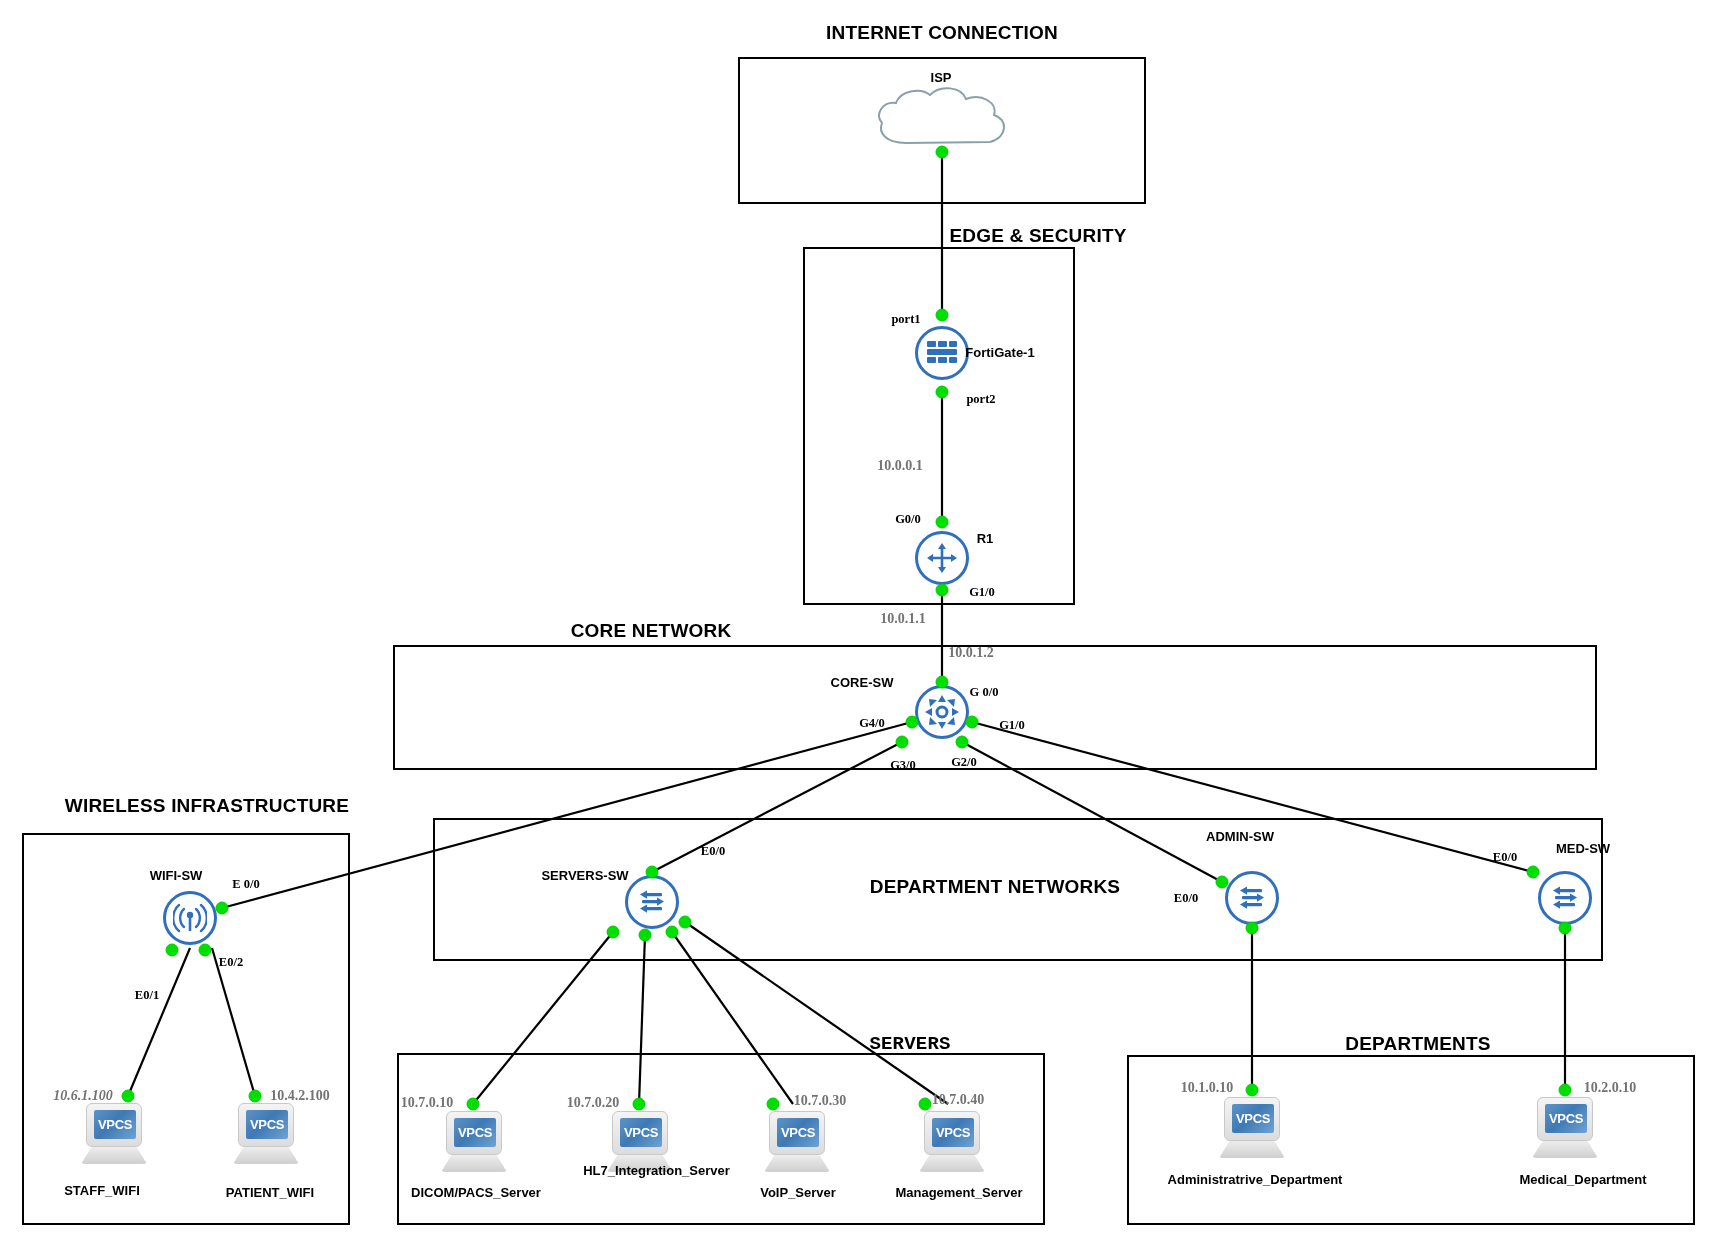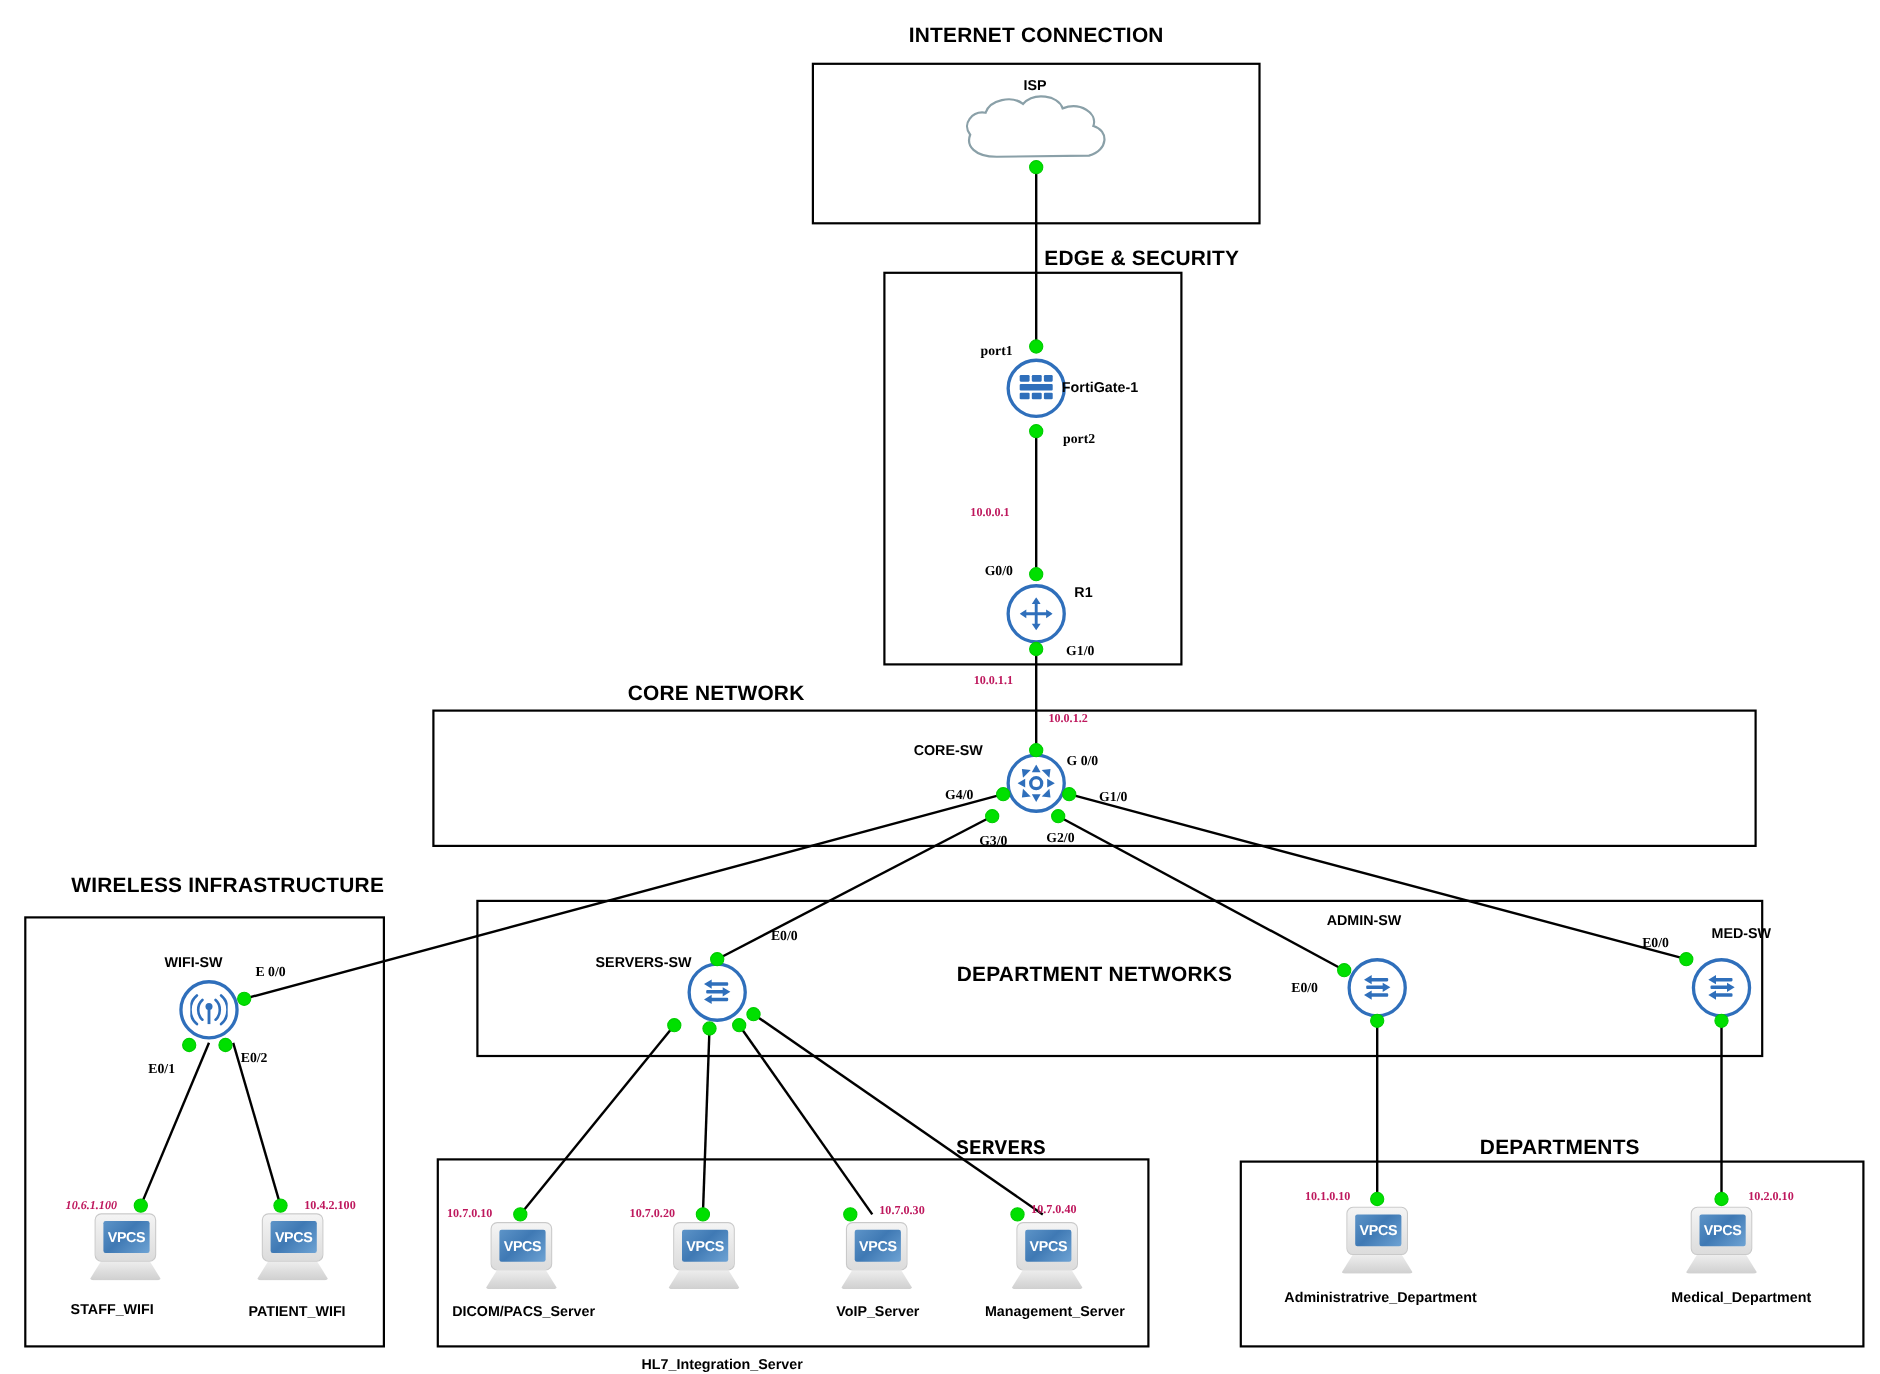--- a/index.html
+++ b/index.html
@@ -14,21 +14,21 @@
 
   .node{position:absolute;transform:translate(-50%,-50%);}
   .nodecircle{width:54px;height:54px;border-radius:50%;border:3.5px solid #2f6fbb;
        background:#fff;display:flex;align-items:center;justify-content:center;box-sizing:border-box;}
   .nodecircle svg{display:block;}
 
   .devlabel{position:absolute;font-size:13px;font-weight:bold;color:#000;white-space:nowrap;
             transform:translate(-50%,-50%);}
   .iflabel{position:absolute;font-size:12.5px;font-weight:bold;color:#000;white-space:nowrap;
            transform:translate(-50%,-50%);font-family:"Liberation Serif",serif;}
-  .iplabel{position:absolute;font-size:11px;font-weight:bold;color:#be185d;white-space:nowrap;
+  .iplabel{position:absolute;font-size:14px;font-weight:bold;color:#737373;white-space:nowrap;
            transform:translate(-50%,-50%);font-family:"Liberation Serif",serif;}
 
   .port{position:absolute;width:11px;height:11px;border-radius:50%;background:#00e000;
         border:1px solid #0c0;transform:translate(-50%,-50%);}
 
   
   .pc{position:absolute;transform:translate(-50%,-50%);width:74px;height:62px;}
   .pc .mon{position:absolute;left:9px;top:0;width:56px;height:44px;border-radius:6px;
       background:linear-gradient(#f4f4f4,#dcdcdc);border:1px solid #c9c9c9;box-sizing:border-box;}
   .pc .scr{position:absolute;left:7px;top:6px;width:42px;height:29px;border-radius:2px;
@@ -184,21 +184,21 @@
         </g>
         <circle cx="17" cy="12" r="3.2" fill="#2f6fbb"></circle>
         <rect x="15.7" y="12" width="2.6" height="16" fill="#2f6fbb"></rect>
       </svg>
     </div>
   </div>
   <div class="devlabel" style="left:176px;top:875px;">WIFI-SW</div>
   <div class="port" style="left:222px;top:908px;"></div>
   <div class="iflabel" style="left:246px;top:884px;">E 0/0</div>
   <div class="port" style="left:172px;top:950px;"></div>
-  <div class="iflabel" style="left:147px;top:972px;text-align:right;">E0/1</div>
+  <div class="iflabel" style="left:147px;top:995px;text-align:right;">E0/1</div>
   <div class="port" style="left:205px;top:950px;"></div>
   <div class="iflabel" style="left:231px;top:962px;">E0/2</div>
 
   <div class="node" style="left:652px;top:902px;">
     <div class="nodecircle">
       <svg width="32" height="28" viewBox="0 0 32 28">
         <g fill="#2f6fbb">
           <rect x="7" y="5" width="19" height="3.2" rx="1"></rect>
             <polygon points="4,6.6 11,2.4 11,10.8"></polygon>
           <rect x="6" y="12" width="19" height="3.2" rx="1"></rect>
@@ -286,21 +286,21 @@
   <div class="pclabel" style="left:476px;top:1192px;">DICOM/PACS_Server</div>
 
   <div class="port" style="left:639px;top:1104px;"></div>
   <div class="iplabel" style="left:593px;top:1103px;">10.7.0.20</div>
   <div class="pc" style="left:640px;top:1142px;">
     <div class="mon">
       <div class="scr">VPCS</div>
     </div>
     <div class="base"></div>
   </div>
-  <div class="pclabel" style="left:651px;top:1240px;padding-left:11px;">HL7_Integration_Server</div>
+  <div class="pclabel" style="left:651px;top:1170px;padding-left:11px;">HL7_Integration_Server</div>
 
   <div class="port" style="left:773px;top:1104px;"></div>
   <div class="iplabel" style="left:820px;top:1101px;">10.7.0.30</div>
   <div class="pc" style="left:797px;top:1142px;">
     <div class="mon">
       <div class="scr">VPCS</div>
     </div>
     <div class="base"></div>
   </div>
   <div class="pclabel" style="left:798px;top:1192px;">VoIP_Server</div>

